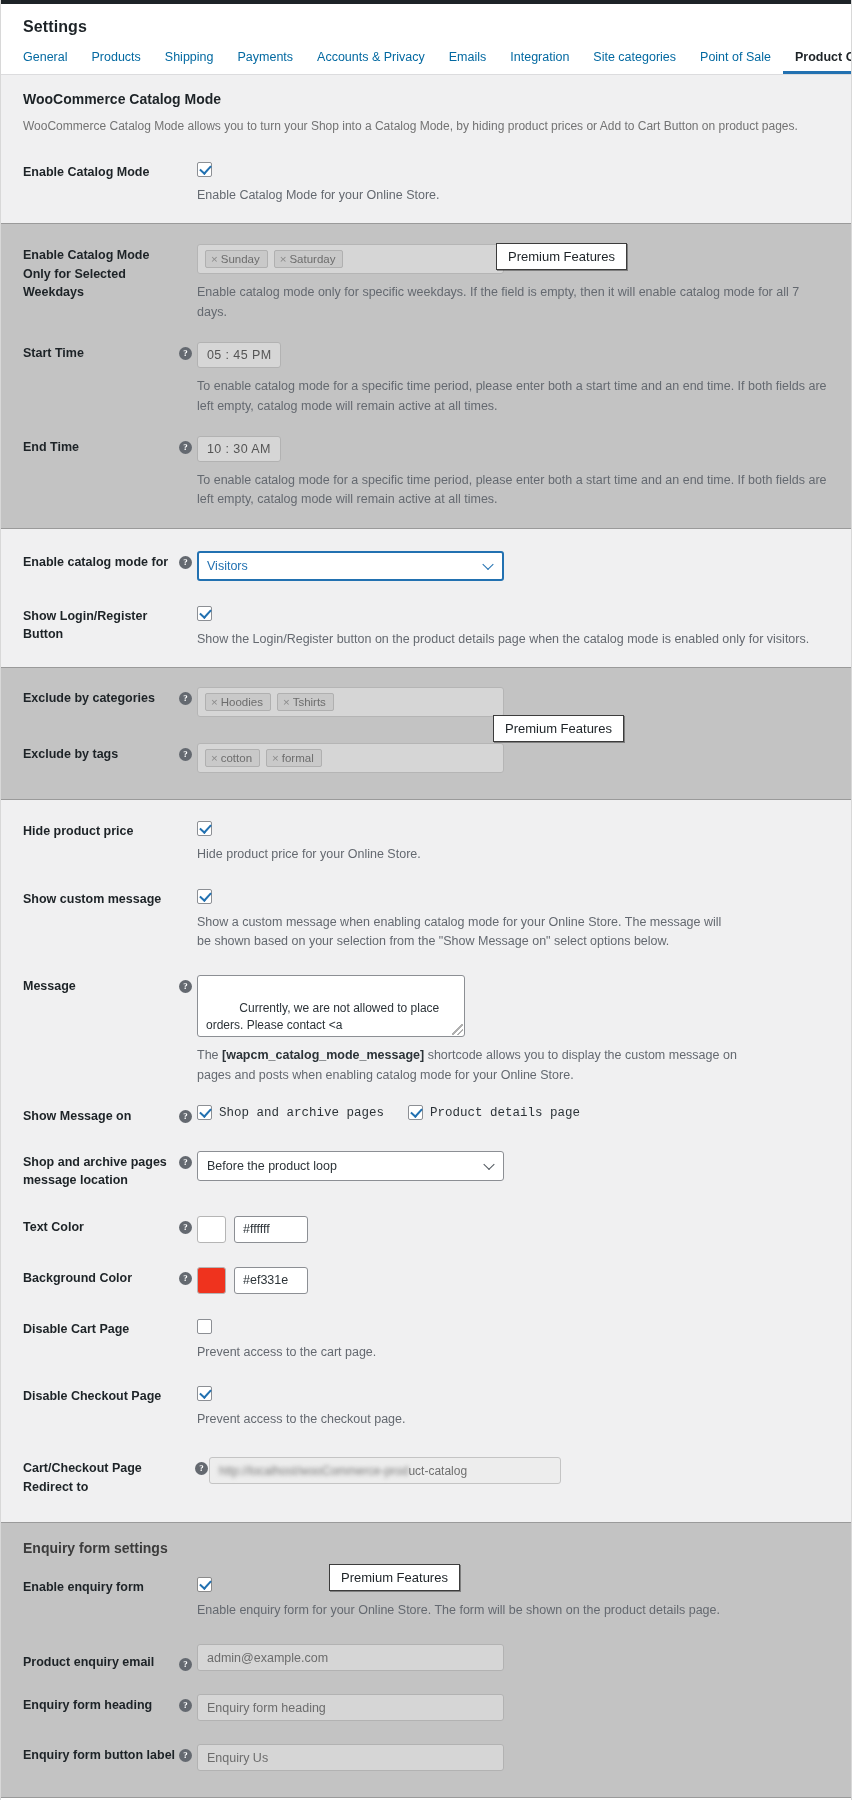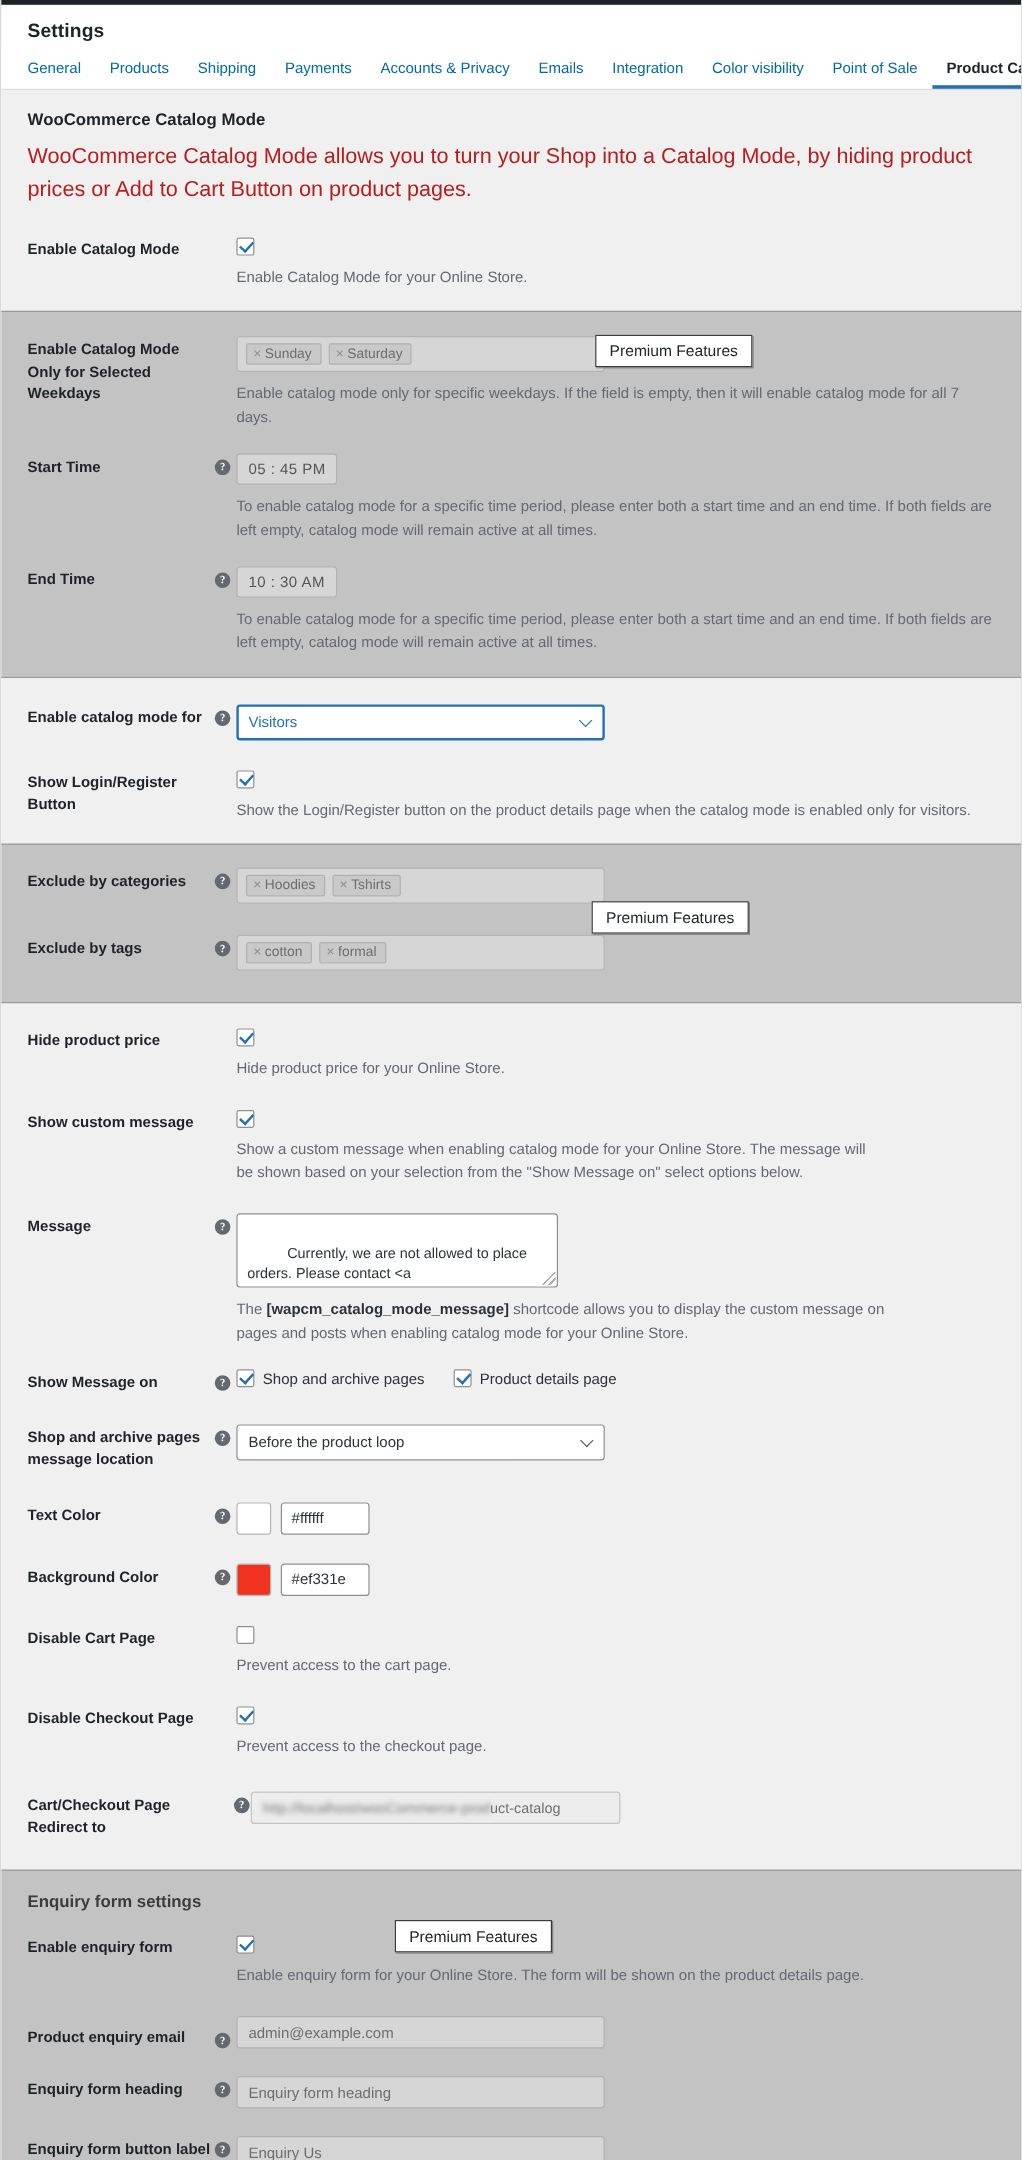--- a/index.html
+++ b/index.html
@@ -67,22 +67,22 @@
     border-bottom: 1px solid #9a9a9a;
     position: relative;
   }
   .sec-head {
     font-size: 14px;
     font-weight: bold;
     color: #1d2327;
     padding: 16px 0 0 0;
   }
   .sec-desc {
-    font-size: 18px;
-    color: #b91c1c;
+    font-size: 12px;
+    color: #737373;
     padding: 10px 0 0 0;
     line-height: 1.5;
   }
 
   
   .row {
     display: flex;
     align-items: flex-start;
     padding: 16px 0 0 0;
   }
@@ -144,21 +144,21 @@
     left: 4px; top: 0px;
     width: 5px; height: 9px;
     border: solid #2271b1;
     border-width: 0 2px 2px 0;
     transform: rotate(42deg);
   }
   .cb.shadecb { background: #fff; border-color: #8a8a8a; }
 
   .cb-inline { display: flex; align-items: center; gap: 7px; margin-right: 24px; }
   .cb-inline span { font-size: 12.5px; color: #2c3338; }
-  .cb-group { display: flex; align-items: center; }
+  .cb-group { display: flex; align-items: center; font-family: Liberation Mono, monospace; }
 
   
   .input {
     height: 27px;
     border: 1px solid #8c8f94;
     border-radius: 3px;
     background: #fff;
     font-size: 12.5px;
     color: #2c3338;
     padding: 0 9px;
@@ -268,21 +268,21 @@
     background: #fff;
     font-size: 12.5px;
     color: #2c3338;
     padding: 0 8px;
     display: flex;
     align-items: center;
   }
 
   
   .blurfield {
-    width: 308px; height: 27px;
+    width: 352px; height: 27px;
     border: 1px solid #c4c4c4;
     border-radius: 3px;
     background: #ededed;
     display: flex;
     align-items: center;
     padding: 0 9px;
     overflow: hidden;
   }
   .blurfield .blurry {
     font-size: 12px;
@@ -325,21 +325,21 @@
   <div class="page-title">Settings</div>
 
   <div class="tabnav">
     <a class="tab">General</a>
     <a class="tab">Products</a>
     <a class="tab">Shipping</a>
     <a class="tab">Payments</a>
     <a class="tab">Accounts &amp; Privacy</a>
     <a class="tab">Emails</a>
     <a class="tab">Integration</a>
-    <a class="tab">Color visibility</a>
+    <a class="tab">Site categories</a>
     <a class="tab">Point of Sale</a>
     <a class="tab active">Product Catalog Settings</a>
 
   </div>
 
   <div class="section">
     <div class="sec-head">WooCommerce Catalog Mode</div>
     <div class="sec-desc">WooCommerce Catalog Mode allows you to turn your Shop into a Catalog Mode, by hiding product prices or Add to Cart Button on product pages.</div>
 
     <div class="row" style="padding-top:26px;">

